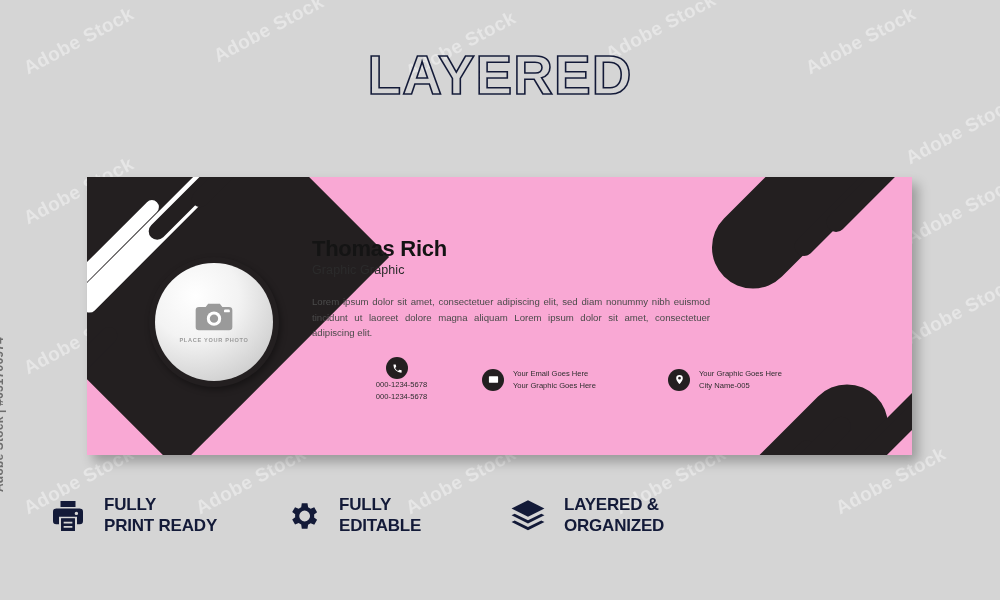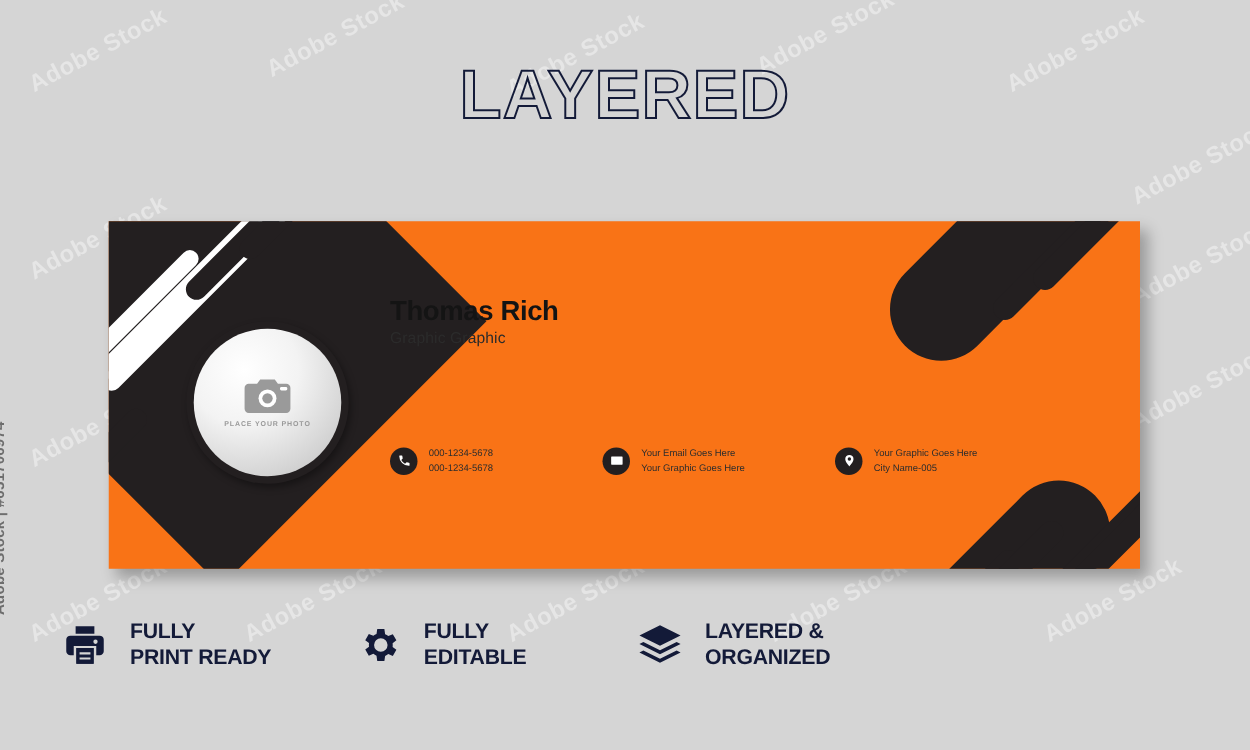--- a/index.html
+++ b/index.html
@@ -52,21 +52,21 @@
     -webkit-text-stroke: 1.6px #131a38;
     letter-spacing: 1px;
     font-family: "Liberation Sans", sans-serif;
   }
 
   
   .banner {
     position: absolute;
     left: 87px; top: 177px;
     width: 825px; height: 278px;
-    background: #f97316;
+    background: #f9a8d4;
     overflow: hidden;
     z-index: 6;
     box-shadow: 6px 7px 11px rgba(0,0,0,0.28);
   }
   .deco { position: absolute; background: #231f20; }
   .bar { border-radius: 100px; }
 
   
   .left-block {
     left: -60px; top: -70px;
@@ -199,25 +199,26 @@
           <rect x="36" y="9" width="7" height="3.4" rx="1.4" fill="#ffffff"></rect>
         </svg>
       </span>
       <span class="photo-caption">PLACE YOUR PHOTO</span>
     </div>
   </div>
 
   <div class="content">
     <div class="person-name">Thomas Rich</div>
     <div class="person-role">Graphic Graphic</div>
+    <div class="bio">Lorem ipsum dolor sit amet, consectetuer adipiscing elit, sed diam nonummy nibh euismod tincidunt ut laoreet dolore magna aliquam Lorem ipsum dolor sit amet, consectetuer adipiscing elit.</div>
   </div>
 
   <div class="contacts">
 
-    <div class="c-item" style="width:170px;">
+    <div class="c-item" style="width:170px;flex-direction:column;">
       <span class="c-icon">
         <svg viewBox="0 0 24 24" xmlns="http://www.w3.org/2000/svg">
             <path d="M6.6 10.8a15.1 15.1 0 0 0 6.6 6.6l2.2-2.2a1 1 0 0 1 1-.25 11.4 11.4 0 0 0 3.6.58 1 1 0 0 1 1 1V20a1 1 0 0 1-1 1A17 17 0 0 1 3 4a1 1 0 0 1 1-1h3.5a1 1 0 0 1 1 1 11.4 11.4 0 0 0 .57 3.6 1 1 0 0 1-.25 1z"></path>
           </svg>
       </span>
       <span class="c-text">
         <span>000-1234-5678</span><br>
         <span>000-1234-5678</span>
       </span>
     </div>

